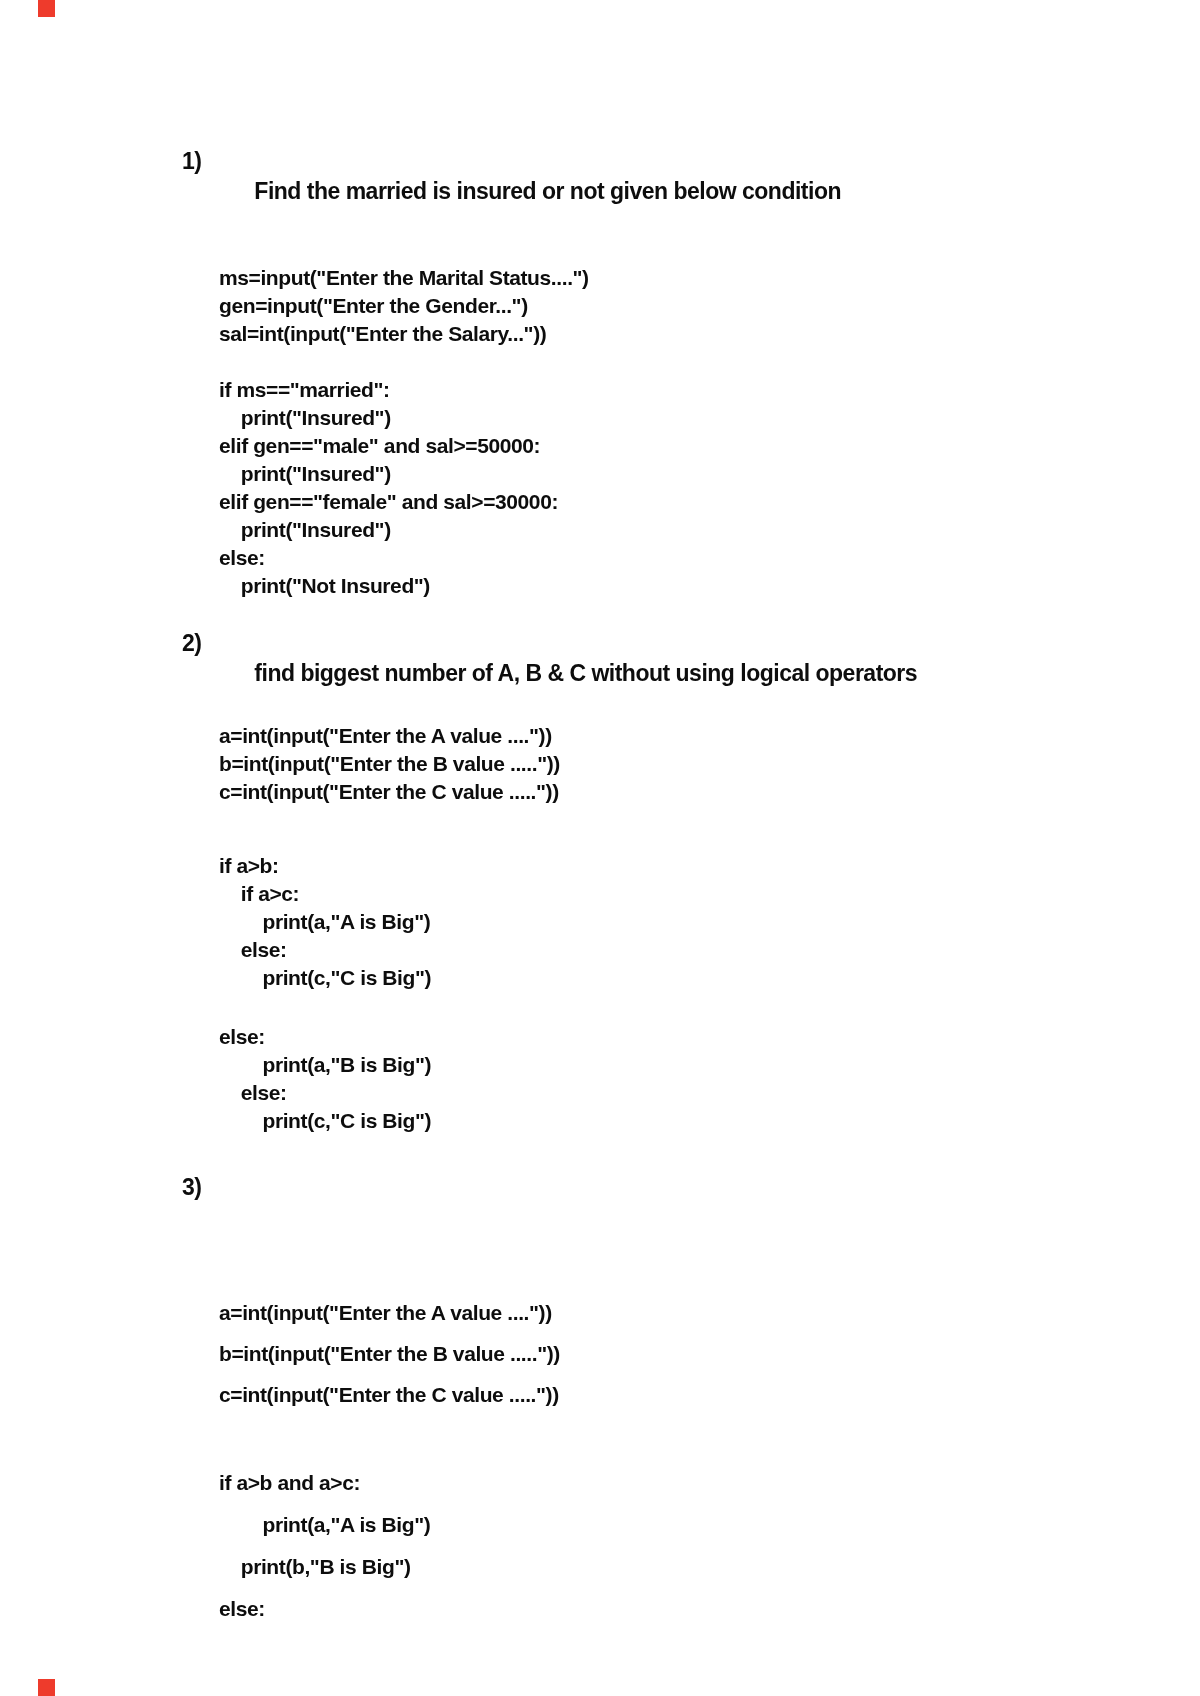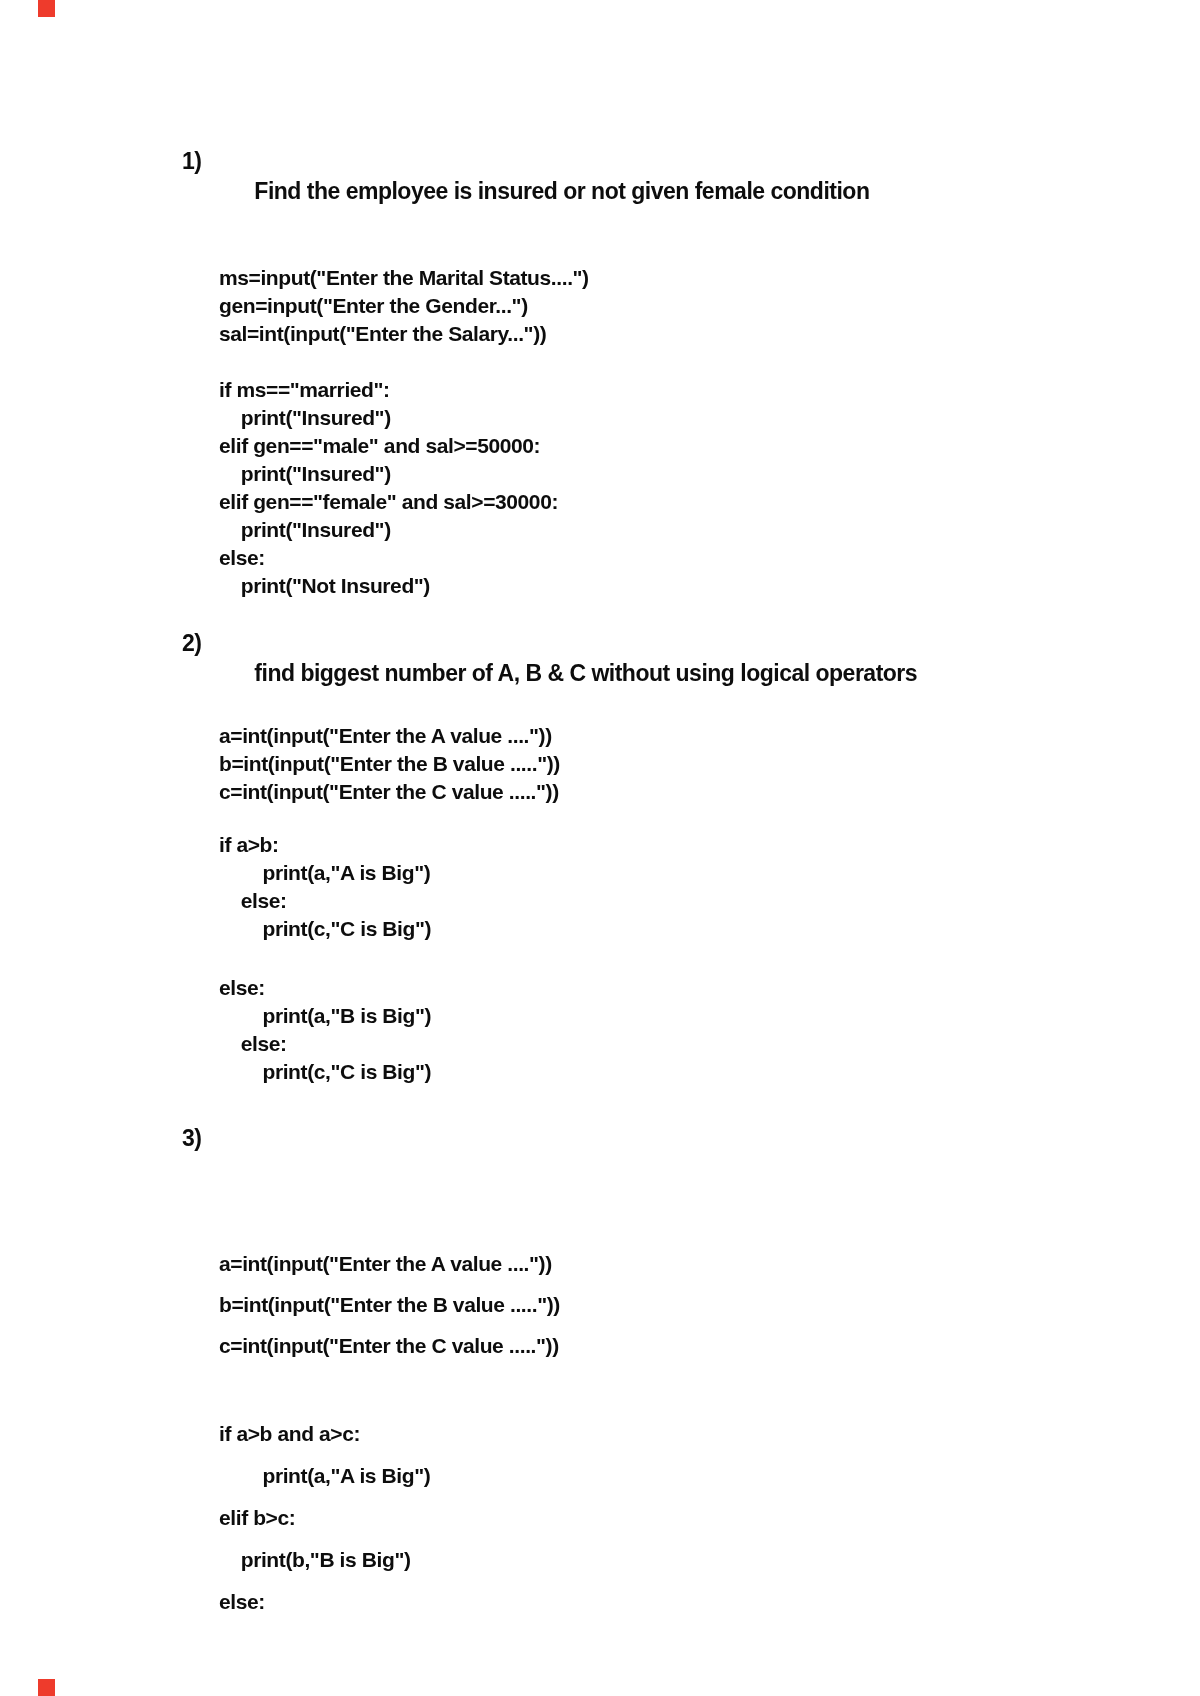--- a/index.html
+++ b/index.html
@@ -45,38 +45,38 @@
   }
   .wide .code-line { line-height: 41px; }
   .wide2 .code-line { line-height: 42px; }
 
   
   #s1-heading   { margin-top: 0; }
   #s1-inputs    { margin-top: 28px; }
   #s1-logic     { margin-top: 28px; }
   #s2-heading   { margin-top: 28px; }
   #s2-inputs    { margin-top: 4px; }
-  #s2-block-a   { margin-top: 25px; }
+  #s2-block-a   { margin-top: 46px; }
   #s2-block-b   { margin-top: 31px; }
   #s3-heading   { margin-top: 37px; }
   #s3-inputs    { margin-top: 30px; }
   #s3-logic     { margin-top: 47px; }
 </style>
 </head>
 <body>
 
 <div class="page">
 
   <div class="edge-marker top" style="background: rgb(238, 59, 44);"></div>
   <div class="edge-marker bottom" style="background: rgb(238, 59, 44);"></div>
 
   <div class="content">
 
     <div class="heading" id="s1-heading">
-      <span class="num">1)</span><span>Find the employee is insured or not given female condition</span>
+      <span class="num">1)</span><span>Find the married is insured or not given below condition</span>
     </div>
 
     <div class="code-block" id="s1-inputs">
 
     <div class="code-line">ms=input("Enter the Marital Status....")</div>
         <div class="code-line">gen=input("Enter the Gender...")</div>
         <div class="code-line">sal=int(input("Enter the Salary..."))</div>
       </div>
 
     <div class="code-block" id="s1-logic">
@@ -98,20 +98,21 @@
     <div class="code-block" id="s2-inputs">
 
     <div class="code-line">a=int(input("Enter the A value ...."))</div>
         <div class="code-line">b=int(input("Enter the B value ....."))</div>
         <div class="code-line">c=int(input("Enter the C value ....."))</div>
       </div>
 
     <div class="code-block" id="s2-block-a">
 
     <div class="code-line">if a&gt;b:</div>
+        <div class="code-line">    if a&gt;c:</div>
         <div class="code-line">        print(a,"A is Big")</div>
         <div class="code-line">    else:</div>
         <div class="code-line">        print(c,"C is Big")</div>
       </div>
 
     <div class="code-block" id="s2-block-b">
 
     <div class="code-line">else:</div>
         <div class="code-line">        print(a,"B is Big")</div>
         <div class="code-line">    else:</div>
@@ -126,19 +127,18 @@
 
     <div class="code-line">a=int(input("Enter the A value ...."))</div>
         <div class="code-line">b=int(input("Enter the B value ....."))</div>
         <div class="code-line">c=int(input("Enter the C value ....."))</div>
       </div>
 
     <div class="code-block wide2" id="s3-logic">
 
     <div class="code-line">if a&gt;b and a&gt;c:</div>
         <div class="code-line">        print(a,"A is Big")</div>
-        <div class="code-line">elif b&gt;c:</div>
         <div class="code-line">    print(b,"B is Big")</div>
         <div class="code-line">else:</div>
       </div>
 
   </div>
 </div>
 
 </body></html>

